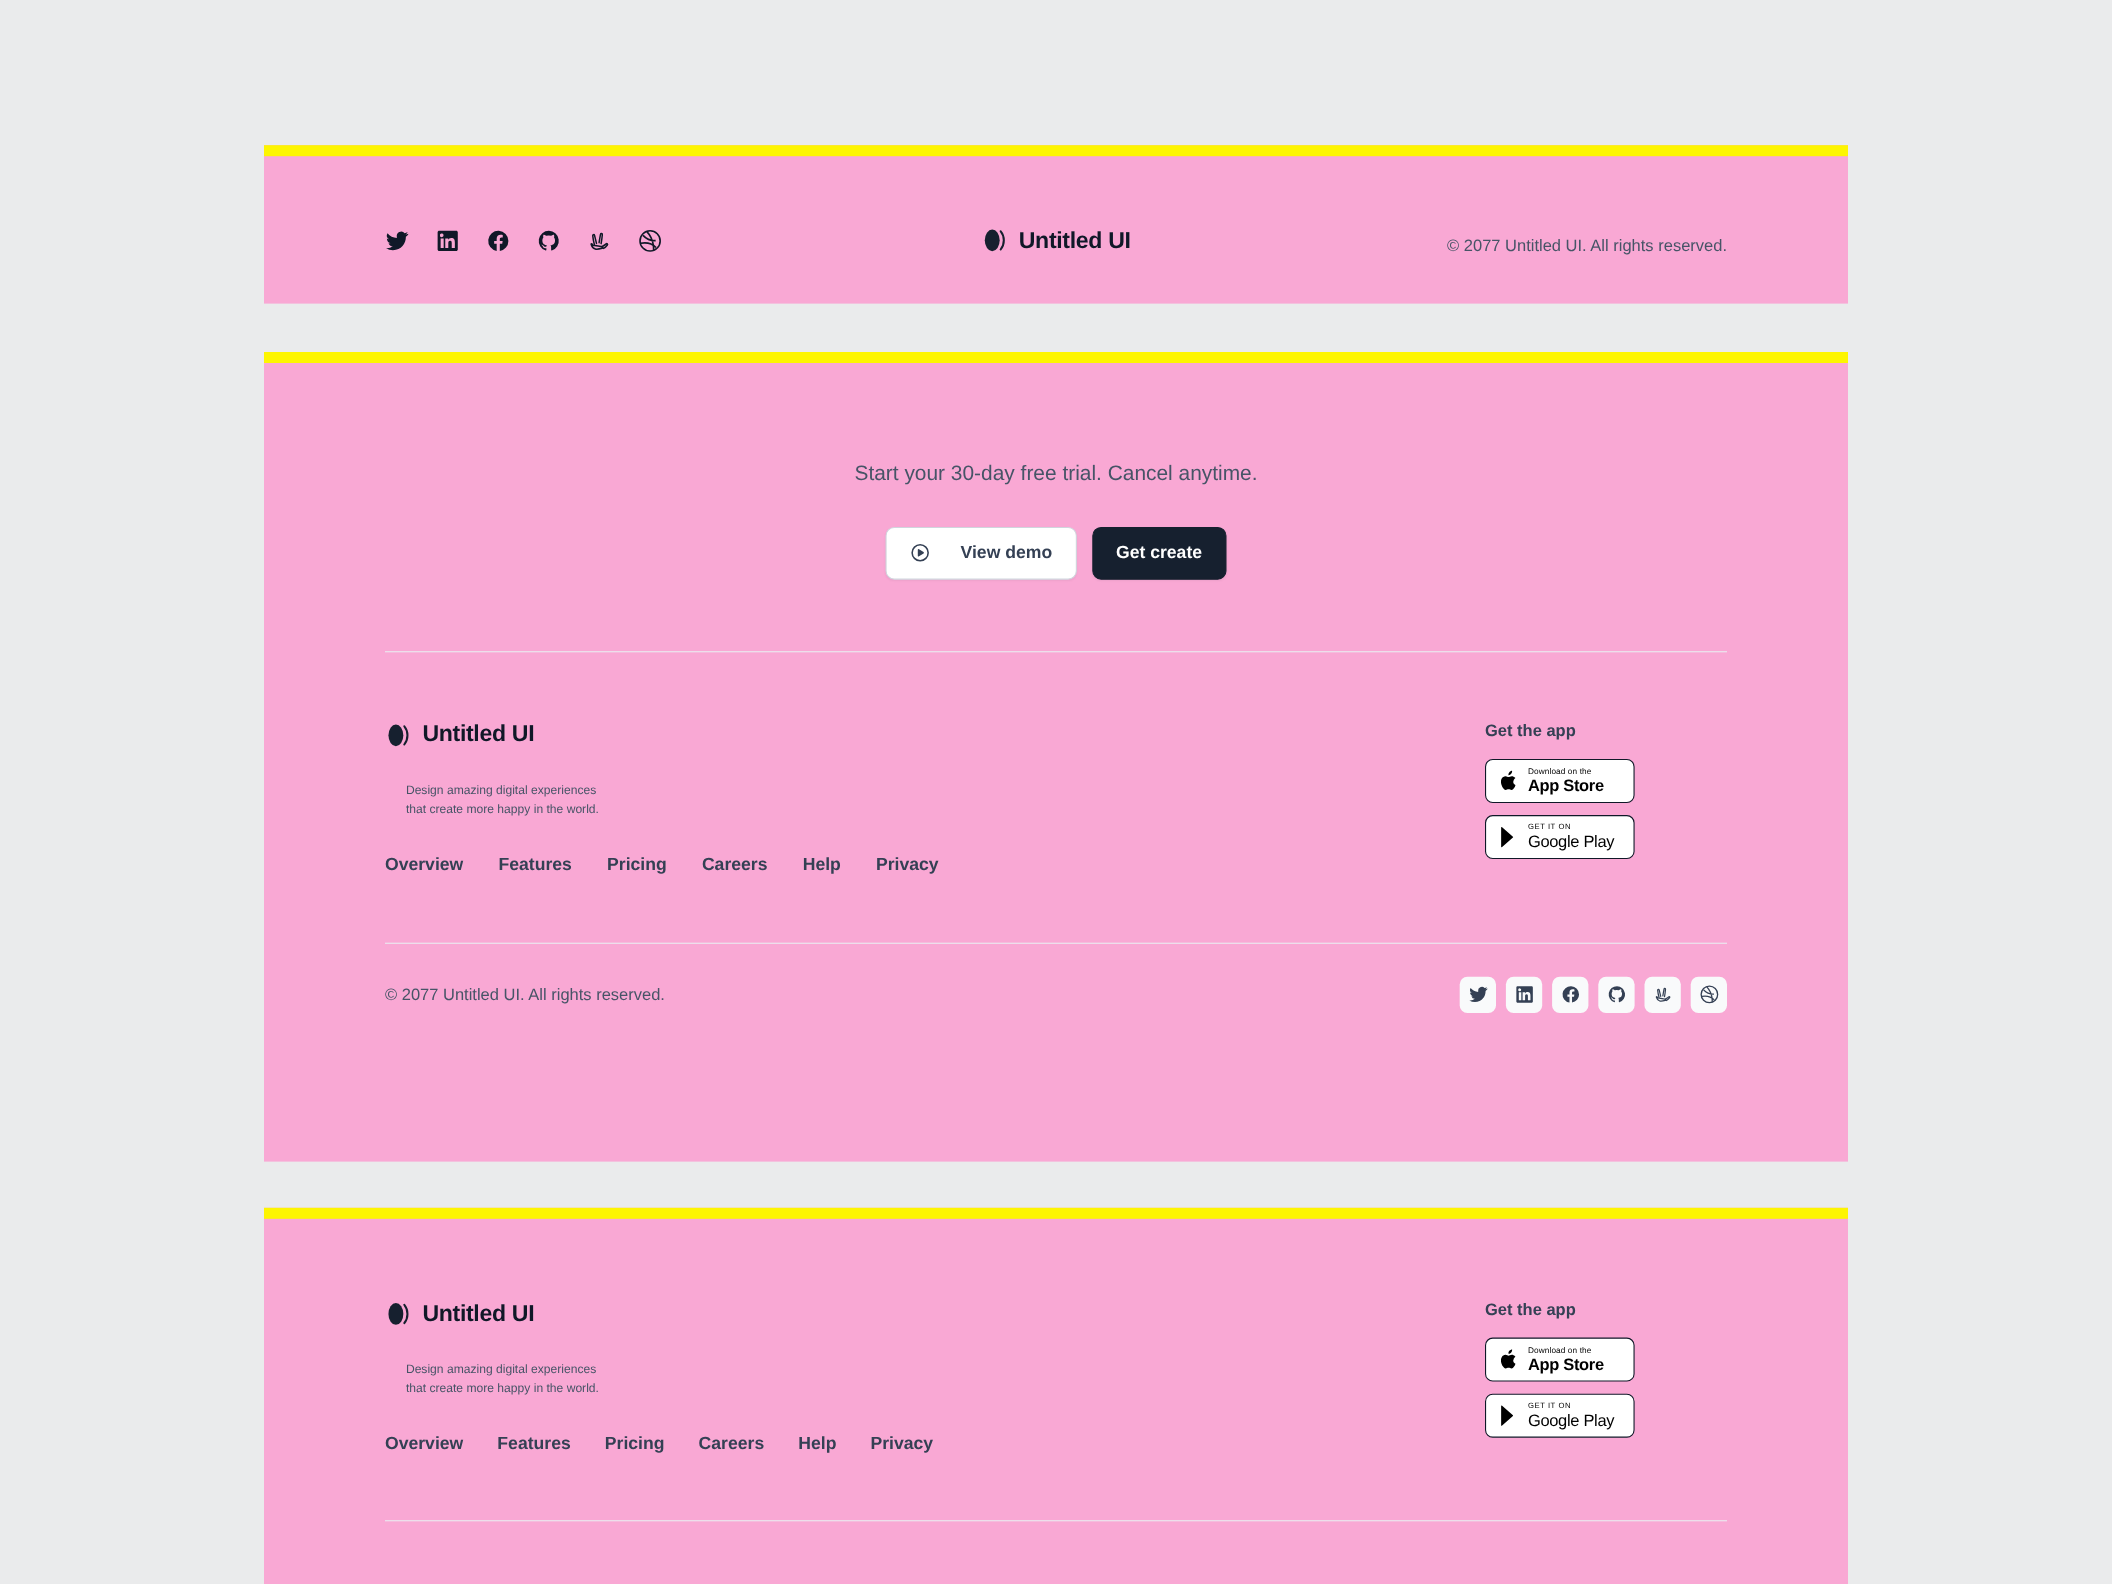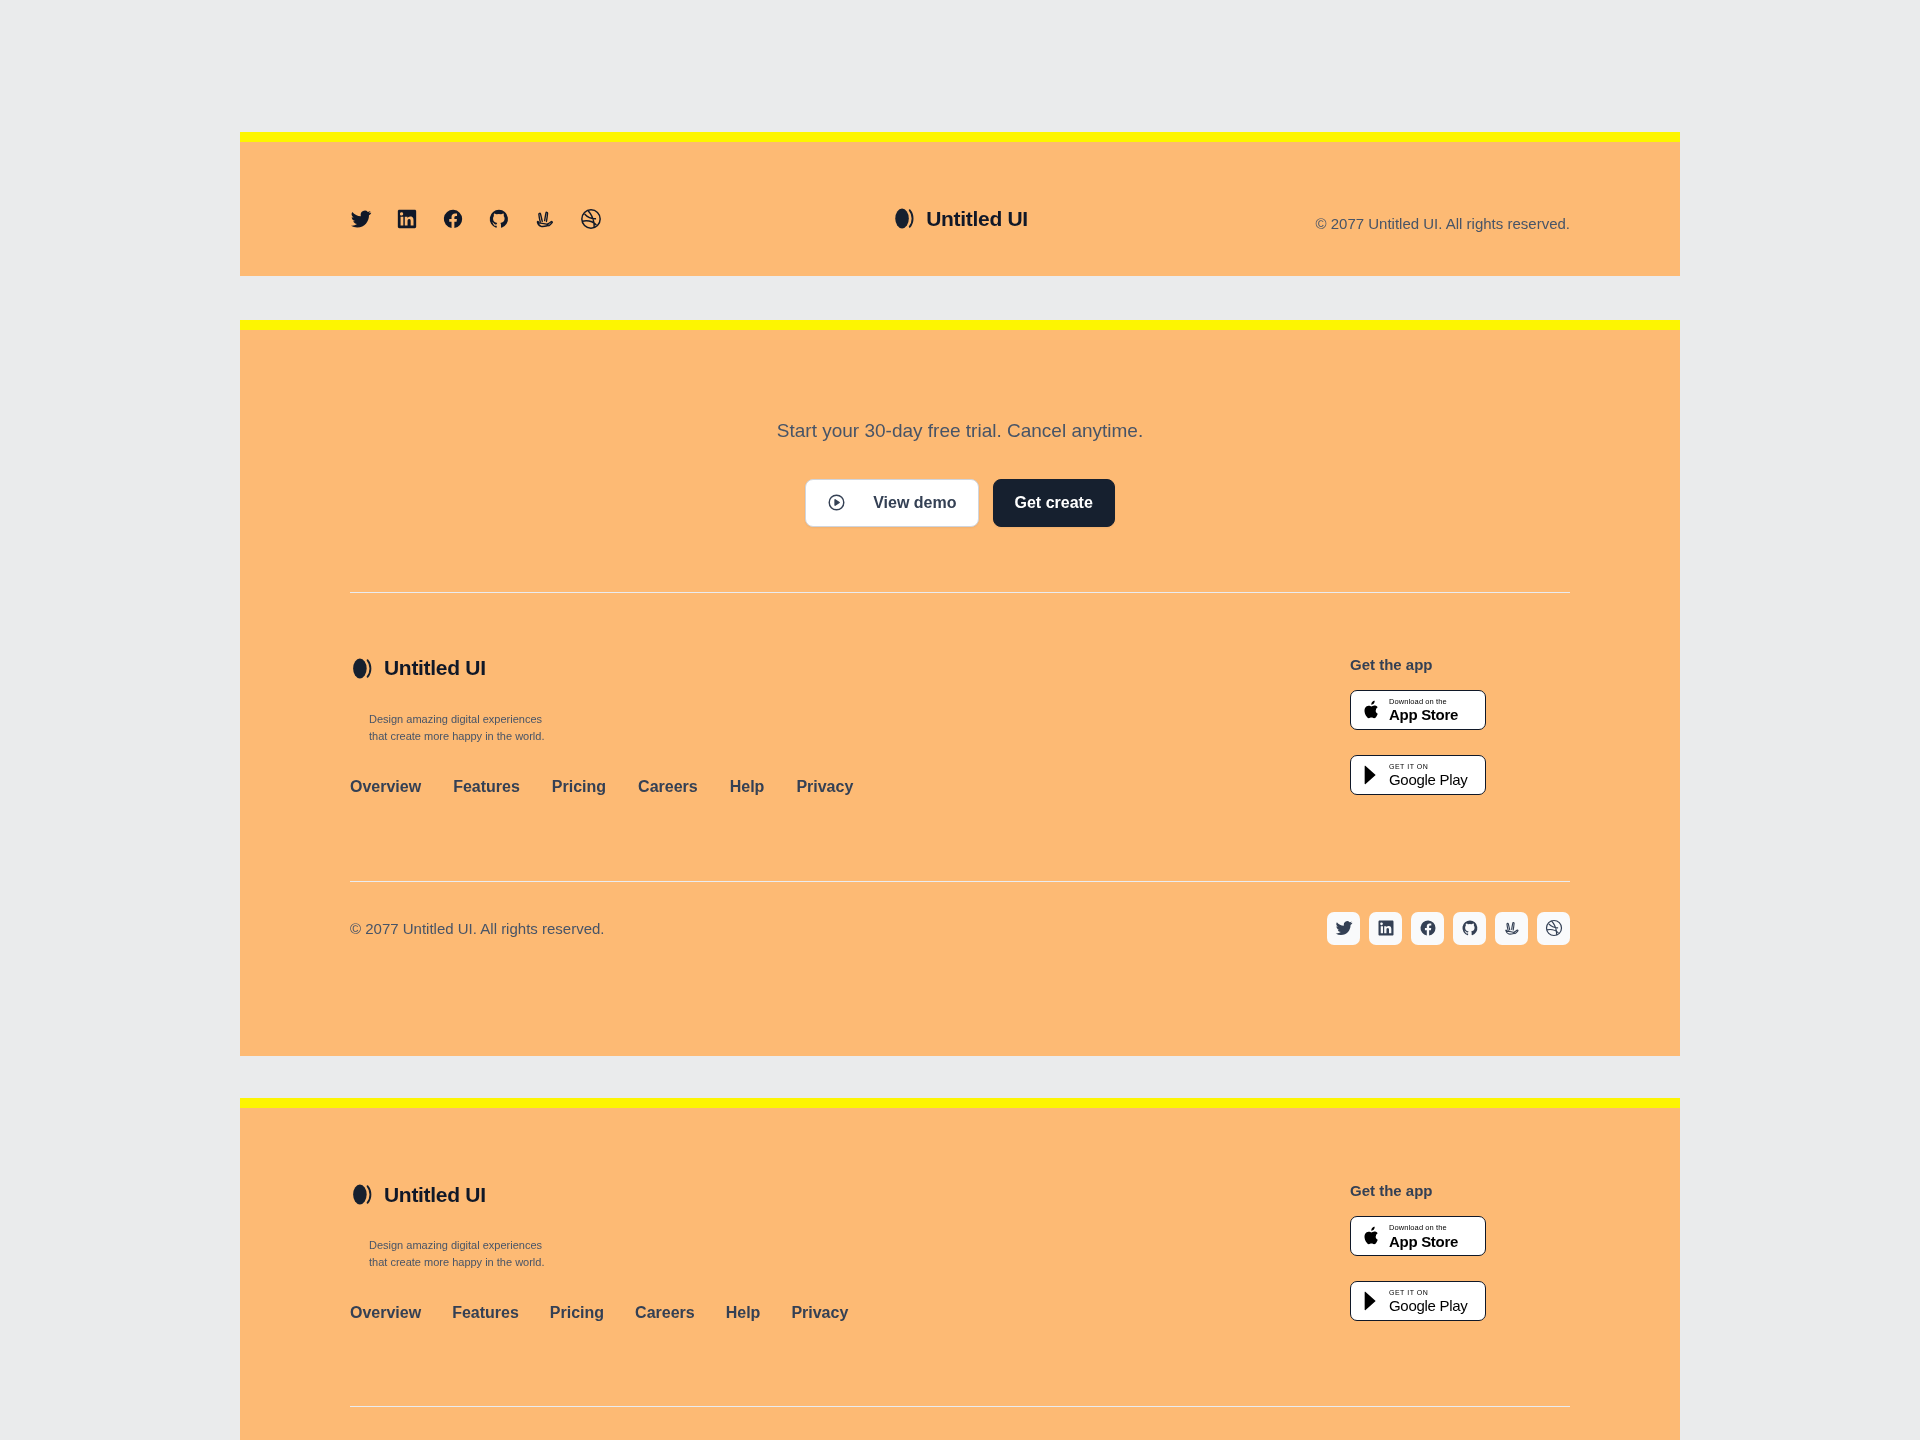--- a/index.html
+++ b/index.html
@@ -15,21 +15,21 @@
     width: 1920px;
     height: 1440px;
     overflow: hidden;
   }
 
   
   .panel {
     position: absolute;
     left: 240px;
     width: 1440px;
-    background: #fdba74;
+    background: #f9a8d4;
   }
   .yellow-bar {
     height: 10px;
     width: 100%;
     background: #fdf501;
   }
 
   
   #section-one { top: 132px; height: 144px; }
   .s1-body {
@@ -170,21 +170,21 @@
     color: #344054;
     margin-bottom: 17px;
   }
   .store-badge {
     display: block;
     width: 136px;
     height: 40px;
     border: 1px solid #101828;
     border-radius: 7px;
     background: #fff;
-    margin-bottom: 25px;
+    margin-bottom: 11px;
     position: relative;
     overflow: hidden;
     cursor: pointer;
   }
   .store-badge .glyph {
     position: absolute;
     left: 10px;
     top: 50%;
     transform: translateY(-50%);
     width: 22px; height: 24px;

